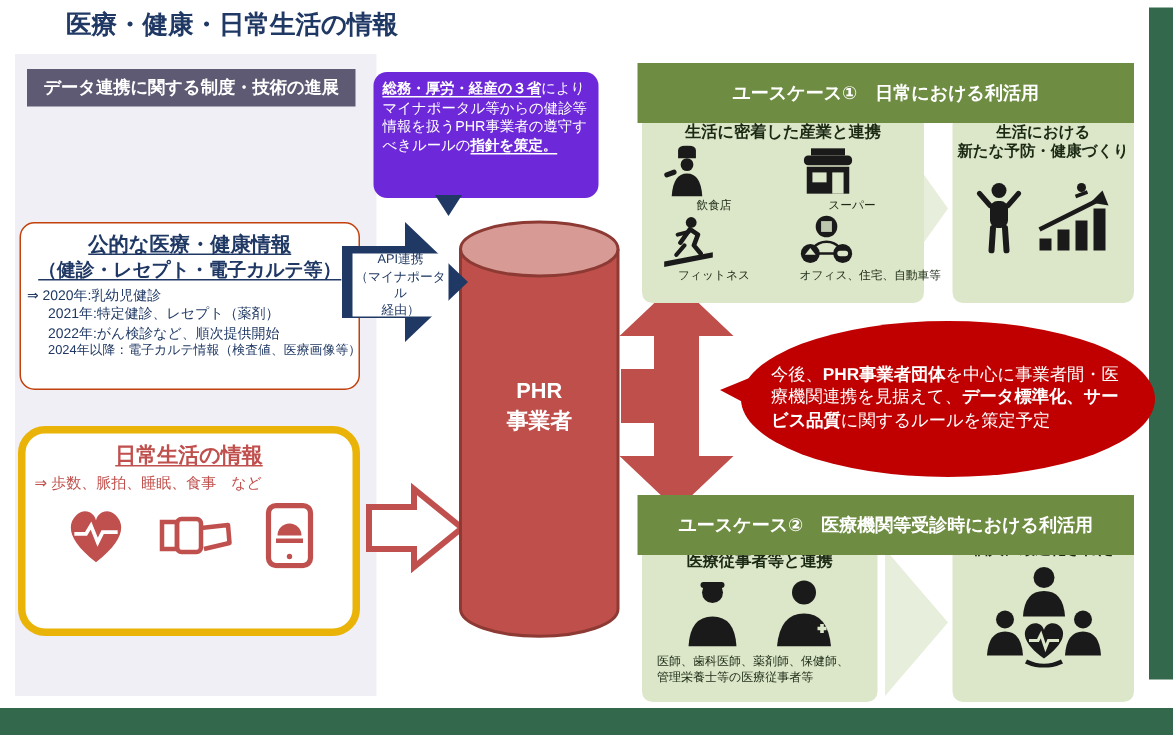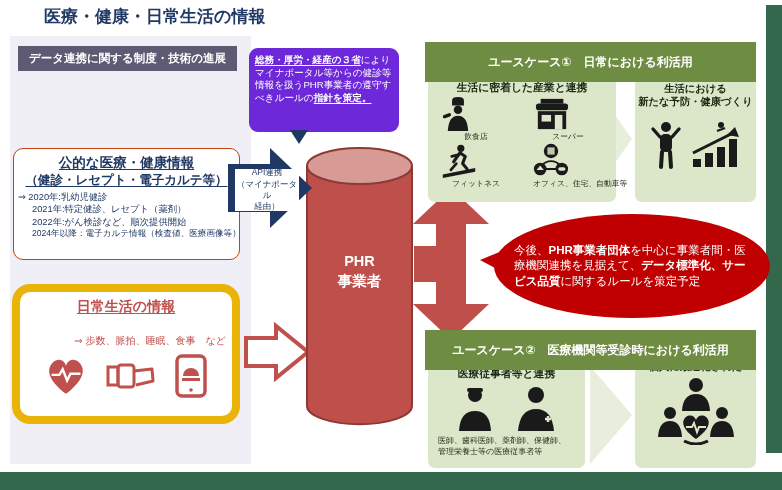--- a/index.html
+++ b/index.html
@@ -12,25 +12,25 @@
   
   .left-panel{left:10px;top:36px;width:241px;height:428px;background:#f1eff6;}
   .purple-header{left:18px;top:46px;width:219px;height:25px;background:#5f5a73;color:#fff;
     font-size:11.5px;font-weight:bold;display:flex;align-items:center;justify-content:center;}
   .public-box{left:13px;top:116px;width:227px;height:112px;background:#fff;border:1px solid #c2410c;
     border-radius:10px;box-sizing:border-box;padding:5px 4px 0 4px;color:#1f3864;margin-top:32px;}
   .public-box .t1{text-align:center;font-size:13.5px;font-weight:bold;text-decoration:underline;text-underline-offset:2px;}
   .public-box .t2{text-align:center;font-size:12.5px;font-weight:bold;text-decoration:underline;text-underline-offset:2px;margin-bottom:2px;}
   .public-box .it{font-size:9.3px;line-height:1.32;white-space:nowrap;}
   .public-box .it.ind{padding-left:14px;}
-  .lifelog-box{left:12px;top:284px;width:228px;height:140px;background:#fff;border:8px solid #eab308;
+  .lifelog-box{left:12px;top:284px;width:228px;height:140px;background:#fff;border:5px solid #eab308;
     border-radius:18px;box-sizing:border-box;padding:6px 6px 0 6px;color:#c0504d;}
   .lifelog-box .t1{text-align:center;font-size:14px;font-weight:bold;text-decoration:underline;text-underline-offset:2px;}
   .lifelog-box .t2{text-align:center;font-size:13px;font-weight:bold;text-decoration:underline;text-underline-offset:2px;}
-  .lifelog-box .sub{font-size:10px;margin-top:18px;text-align:right;}
+  .lifelog-box .sub{font-size:10px;margin-top:2px;}
   .lifelog-icons{display:flex;justify-content:space-around;align-items:center;margin-top:6px;padding:0 8px;}
   
   .ministry{left:249px;top:48px;width:150px;height:84px;background:#6d28d9;border-radius:9px;
     color:#fff;font-size:9.6px;line-height:1.32;box-sizing:border-box;padding:6px 6px;}
   .ministry .bu{font-weight:bold;text-decoration:underline;text-underline-offset:2px;}
   .ministry-tail{left:290px;top:130px;width:0;height:0;border-left:9px solid transparent;
     border-right:9px solid transparent;border-top:14px solid #1f3864;}
   
   .api-label{left:235px;top:169px;width:64px;height:42px;background:#fff;color:#1f3864;
     font-size:8.5px;line-height:1.35;text-align:center;display:flex;flex-direction:column;justify-content:center;z-index:4;}

